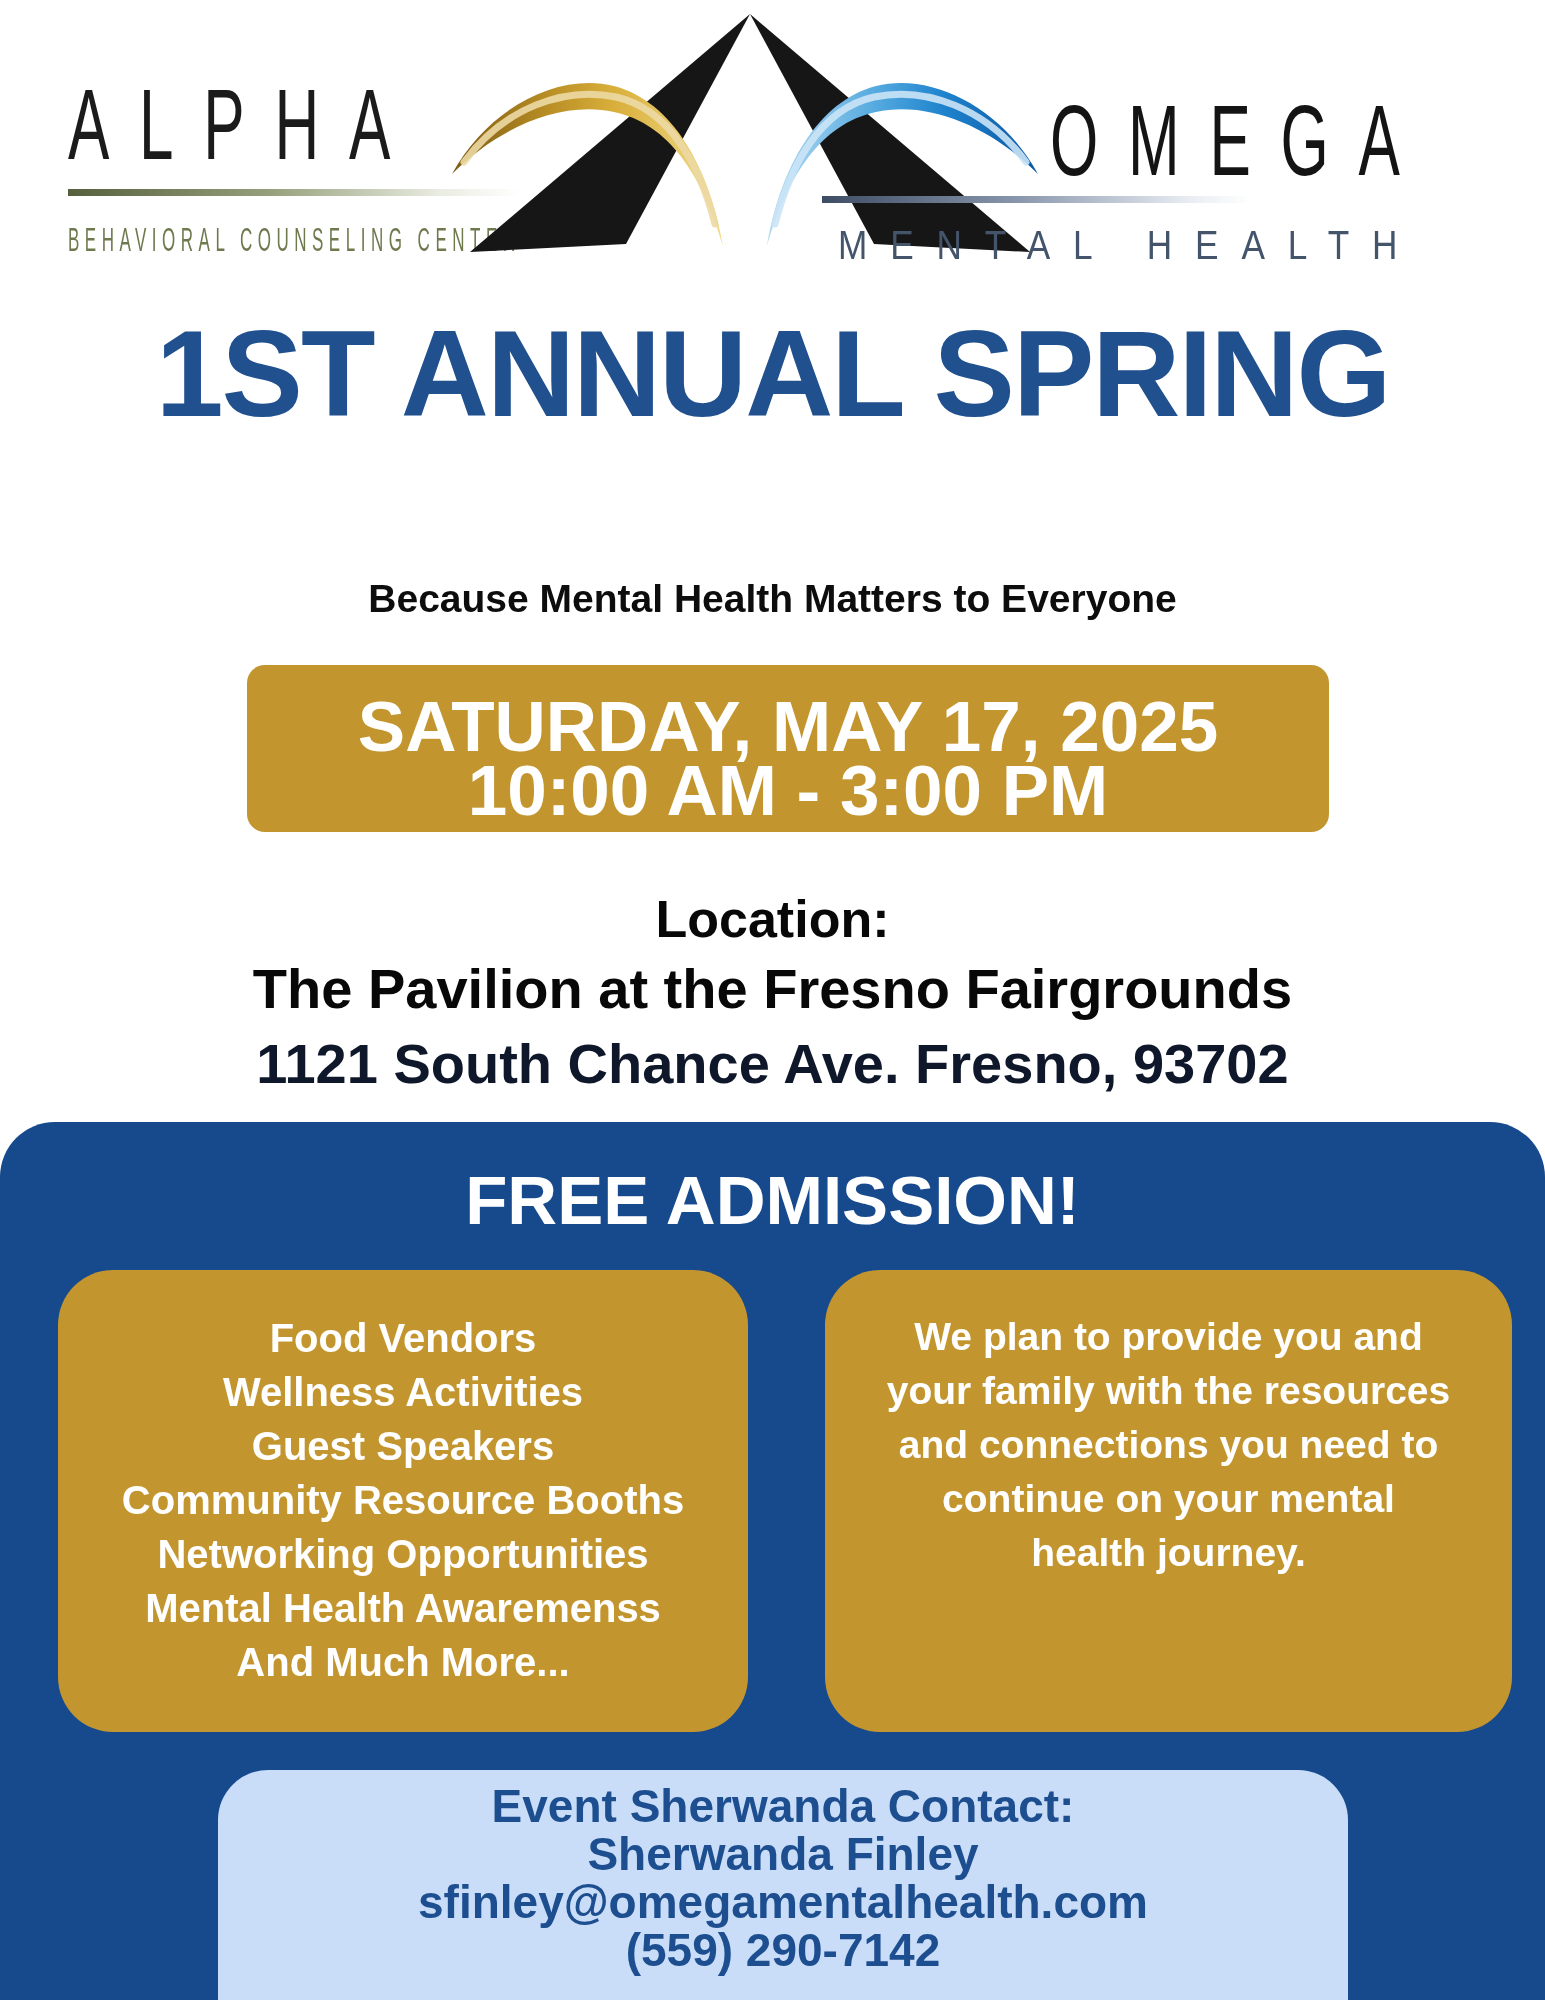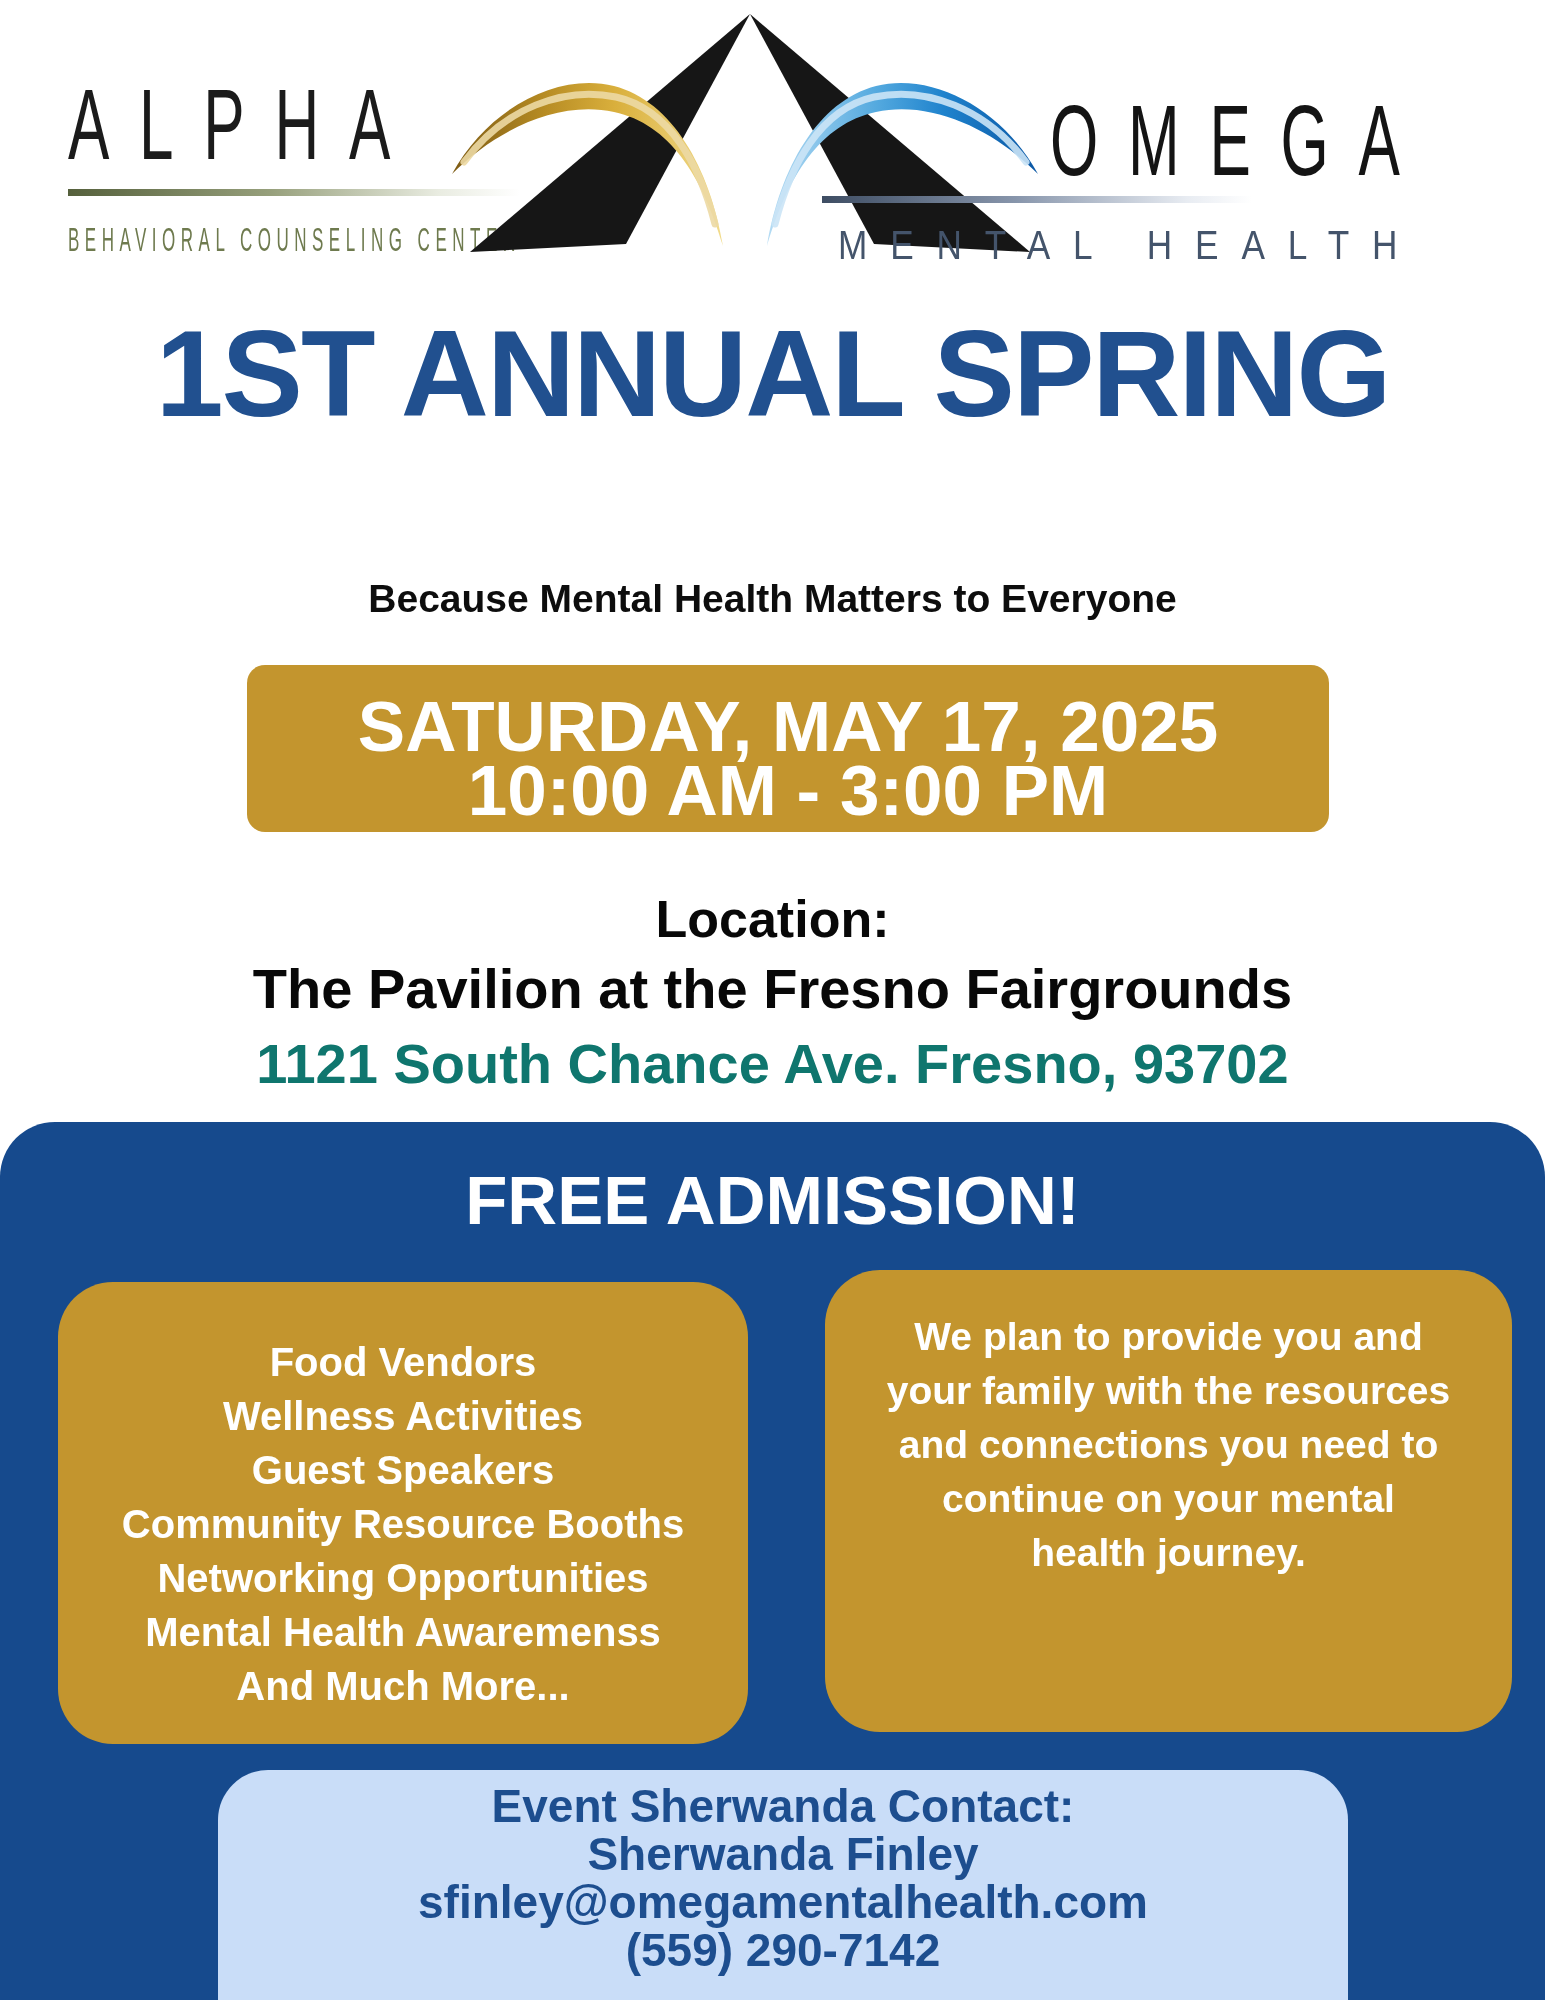--- a/index.html
+++ b/index.html
@@ -64,37 +64,37 @@
   .loc-heading{
     position:absolute;left:0;width:100%;text-align:center;top:893px;
     color:#080808;font-weight:700;font-size:52px;line-height:52px;
   }
   .loc-venue{
     position:absolute;left:0;width:100%;text-align:center;top:961px;
     color:#080808;font-weight:700;font-size:56px;line-height:56px;white-space:nowrap;
   }
   .loc-address{
     position:absolute;left:0;width:100%;text-align:center;top:1036px;
-    color:#0f766e;font-weight:700;font-size:56px;line-height:56px;white-space:nowrap;
+    color:#0f172a;font-weight:700;font-size:56px;line-height:56px;white-space:nowrap;
   }
 
   
   .panel{
     position:absolute;left:0;top:1122px;width:1545px;height:878px;
     background:#164a8d;border-radius:55px 55px 0 0;
   }
   .free-admission{
     position:absolute;left:0;width:100%;text-align:center;top:1165px;
     color:#ffffff;font-weight:700;font-size:69px;line-height:72px;letter-spacing:0px;
   }
   .gold-box{
     position:absolute;background:#c3952e;border-radius:55px;box-sizing:border-box;
     color:#ffffff;font-weight:700;text-align:center;
   }
-  .features-box{left:58px;top:1270px;width:690px;height:462px;padding-top:53px;margin-top:12px;}
+  .features-box{left:58px;top:1270px;width:690px;height:462px;padding-top:41px;}
   .feature-line{font-size:40px;line-height:54px;white-space:nowrap;}
   .desc-box{left:825px;top:1270px;width:687px;height:462px;padding:40px 56px 0 56px;}
   .desc-text{font-size:39px;line-height:54px;}
 
   
   .contact-box{
     position:absolute;left:218px;top:1770px;width:1130px;height:230px;
     background:#c9ddf8;border-radius:50px 50px 0 0;box-sizing:border-box;
     padding-top:12px;text-align:center;color:#1d4e8f;font-weight:700;
   }

